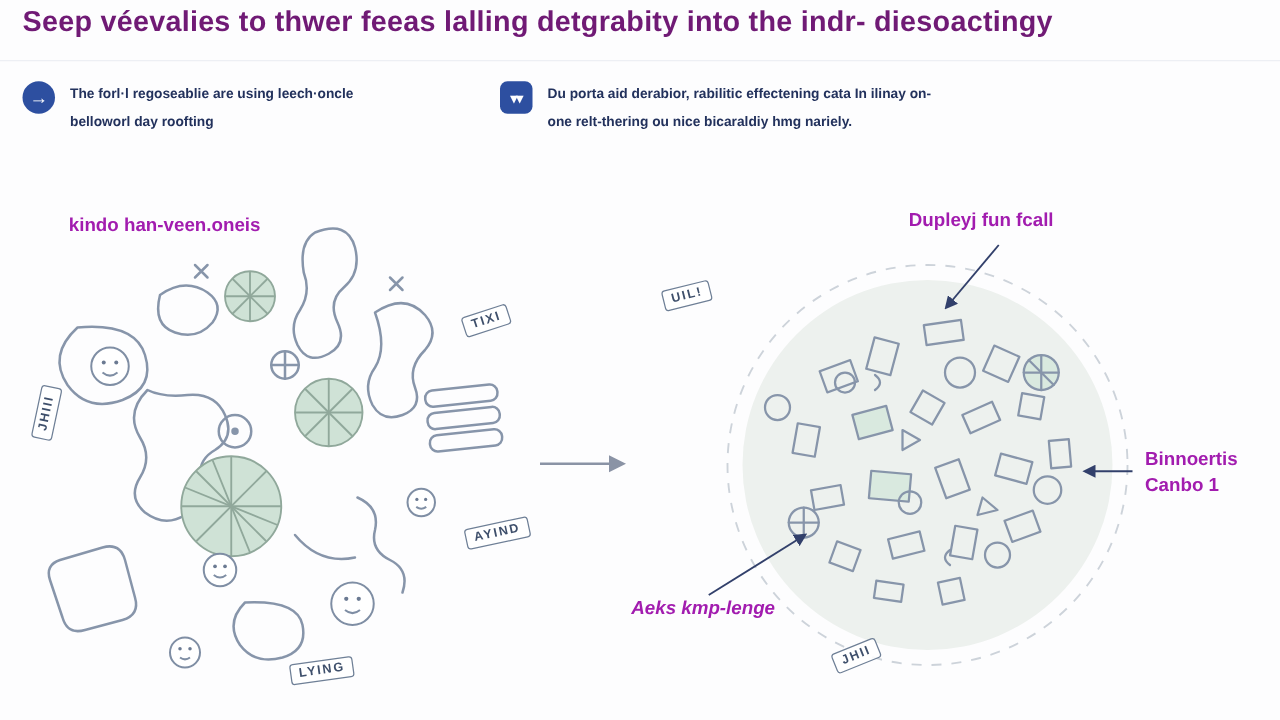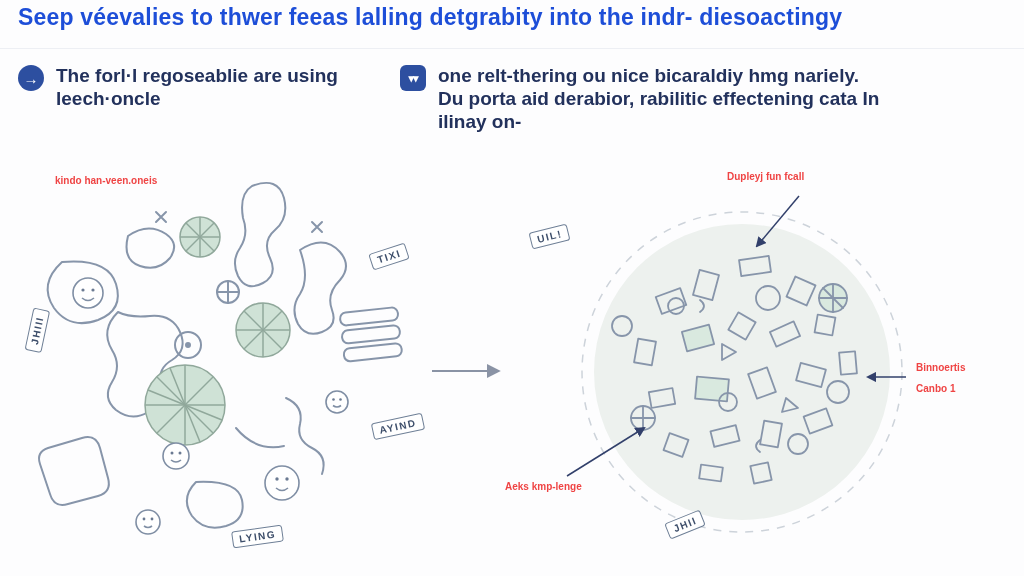--- a/index.html
+++ b/index.html
@@ -2,40 +2,40 @@
 <html><head>
 <meta charset="utf-8">
 <style>
   html,body{margin:0;padding:0;background:#ffffff;}
   .page{
     position:relative;width:1024px;height:576px;overflow:hidden;
     background:#fdfdfe;font-family:"Liberation Sans",sans-serif;
   }
   .title{
     position:absolute;left:18px;top:4px;width:990px;margin:0;
-    font-size:23px;font-weight:700;color:#1d4ed8;letter-spacing:.2px;
+    font-size:23px;font-weight:700;color:#701a75;letter-spacing:.2px;
   }
   .header-rule{position:absolute;left:0;top:48px;width:1024px;height:1px;background:#edeff4;}
   .bullet{position:absolute;top:64px;display:flex;align-items:flex-start;gap:12px;}
   .bullet.b1{left:18px;width:368px;}
   .bullet.b2{left:400px;width:480px;}
   .bicon{
     flex:0 0 auto;width:26px;height:26px;background:#2d4fa0;color:#fff;
     display:flex;align-items:center;justify-content:center;
     font-size:15px;font-weight:700;margin-top:1px;
   }
   .bicon.circle{border-radius:50%;}
   .bicon.square{border-radius:6px;font-size:11px;letter-spacing:-1px;}
-  .btext{font-size:19px;font-weight:600;color:#22315c;line-height:23px;}
+  .btext{font-size:11px;font-weight:600;color:#22315c;line-height:23px;}
   .diagram-svg{position:absolute;left:0;top:0;}
-  .dlabel{position:absolute;font-size:10px;font-weight:700;color:#ef4444;line-height:21px;}
+  .dlabel{position:absolute;font-size:15px;font-weight:700;color:#a21caf;line-height:21px;}
   .lbl-left{left:55px;top:170px;}
   .lbl-topright{left:727px;top:166px;}
   .lbl-side{left:916px;top:357px;width:110px;}
-  .lbl-bottom{left:505px;top:476px;}
+  .lbl-bottom{left:505px;top:476px;font-style:italic;}
   .banner{
     position:absolute;border:1.5px solid #6e7f96;border-radius:3px;
     padding:0 6px;font-size:10px;font-weight:700;letter-spacing:1.5px;
     color:#3e4f6b;background:rgba(255,255,255,.85);line-height:15px;
   }
   .bn1{left:16px;top:322px;transform:rotate(-78deg);}
   .bn2{left:370px;top:248px;transform:rotate(-18deg);}
   .bn3{left:372px;top:418px;transform:rotate(-12deg);}
   .bn4{left:232px;top:528px;transform:rotate(-8deg);}
   .bn5{left:530px;top:228px;transform:rotate(-14deg);}
@@ -46,28 +46,29 @@
 
 <div class="page">
 
   <h1 class="title">Seep véevalies to thwer feeas lalling detgrabity into the indr- diesoactingy</h1>
   <div class="header-rule"></div>
 
   <div class="bullet b1">
     <span class="bicon circle">→</span>
     <div class="btext">
       <div>The forl·l regoseablie are using leech·oncle</div>
+      <div>belloworl day roofting</div>
     </div>
   </div>
 
   <div class="bullet b2">
     <span class="bicon square">▾▾</span>
     <div class="btext">
+      <div>Du porta aid derabior, rabilitic effectening cata In ilinay on-</div>
       <div>one relt-thering ou nice bicaraldiy hmg nariely.</div>
-      <div>Du porta aid derabior, rabilitic effectening cata In ilinay on-</div>
     </div>
   </div>
 
   <svg class="diagram-svg" width="1024" height="576" viewBox="0 0 1024 576">
     <defs>
       <marker id="ah-navy" viewBox="0 0 10 10" refX="8" refY="5" markerWidth="7" markerHeight="7" orient="auto-start-reverse">
         <path d="M0,0 L10,5 L0,10 z" fill="#32406b"></path>
       </marker>
       <marker id="ah-gray" viewBox="0 0 10 10" refX="8" refY="5" markerWidth="7" markerHeight="7" orient="auto-start-reverse">
         <path d="M0,0 L10,5 L0,10 z" fill="#8a93a5"></path>

